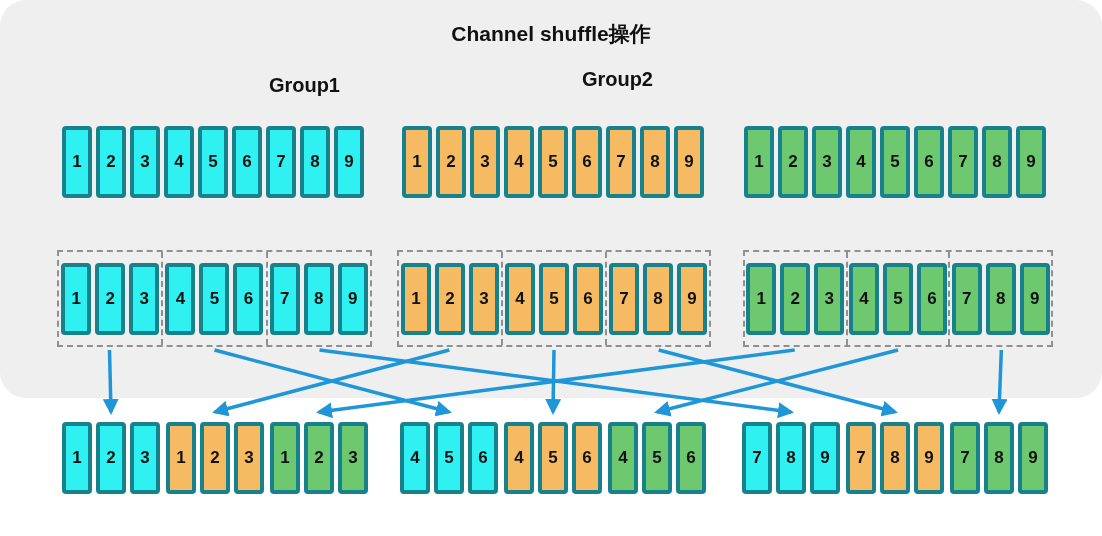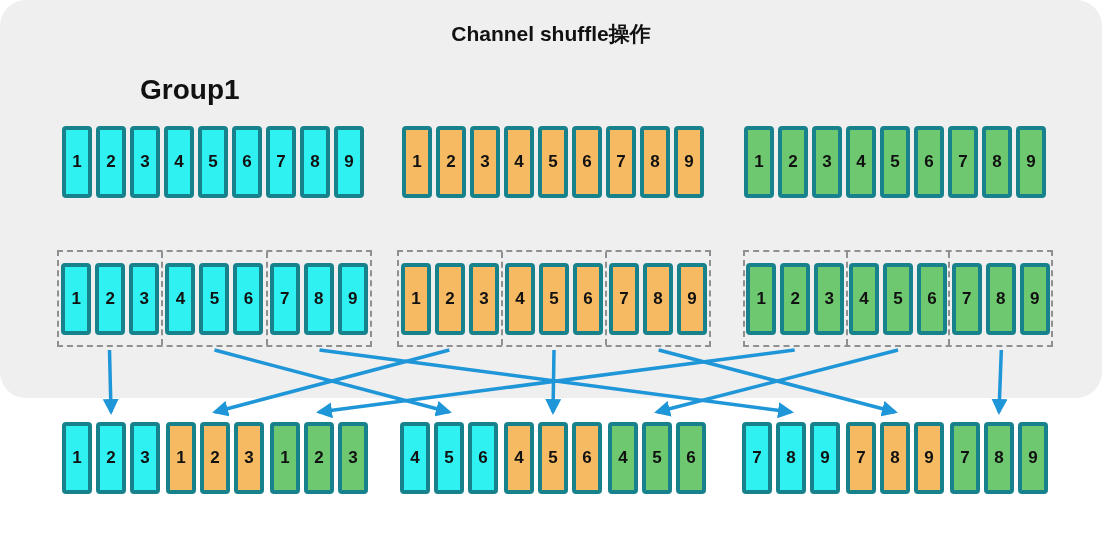--- a/index.html
+++ b/index.html
@@ -1,19 +1,19 @@
 <!DOCTYPE html>
 <html style="--panel: #efefef; --boxborder: #17828c; --dash: #909090;"><head>
 <meta charset="utf-8">
 <style>
   html,body{margin:0;padding:0;background:#ffffff;}
   body{font-family:"Liberation Sans",sans-serif;width:1102px;height:536px;position:relative;overflow:hidden;}
   .panel{position:absolute;left:0;top:0;width:1102px;height:398px;background:var(--panel,#efefef);border-radius:26px;}
   .title{position:absolute;left:0;top:20px;width:1102px;text-align:center;font-size:21px;font-weight:bold;color:#111;}
-  .group-header{position:absolute;width:200px;text-align:left;font-size:28px;font-weight:bold;color:#111;}
+  .group-header{position:absolute;width:200px;text-align:right;font-size:20px;font-weight:bold;color:#111;}
   #hdr-g1{left:140px;top:74px;}
   #hdr-g2{left:453px;top:68px;}
   #hdr-g3{left:786px;top:71px;}
   .chan-row{position:absolute;top:126px;display:flex;gap:4px;}
   #row1-g1{left:62px;}
   #row1-g2{left:402px;}
   #row1-g3{left:744px;}
   .box{width:30px;height:72px;box-sizing:border-box;border:4px solid var(--boxborder,#17828c);
        border-radius:4px;display:flex;align-items:center;justify-content:center;
        font-size:17px;font-weight:bold;color:#111;flex:0 0 30px;}
@@ -31,20 +31,21 @@
   .triplet{display:flex;gap:4px;}
   #arrow-layer{position:absolute;left:0;top:0;width:1102px;height:536px;pointer-events:none;}
 </style>
 </head>
 <body>
 
 <div class="panel">
   <div class="title">Channel shuffle操作</div>
 
   <div class="group-header" id="hdr-g1">Group1</div>
+  <div class="group-header" id="hdr-g2">Group2</div>
 
   <div class="chan-row" id="row1-g1">
       <div class="box" style="background: rgb(48, 241, 241);">1</div>
       <div class="box" style="background: rgb(48, 241, 241);">2</div>
       <div class="box" style="background: rgb(48, 241, 241);">3</div>
       <div class="box" style="background: rgb(48, 241, 241);">4</div>
       <div class="box" style="background: rgb(48, 241, 241);">5</div>
       <div class="box" style="background: rgb(48, 241, 241);">6</div>
       <div class="box" style="background: rgb(48, 241, 241);">7</div>
       <div class="box" style="background: rgb(48, 241, 241);">8</div>

